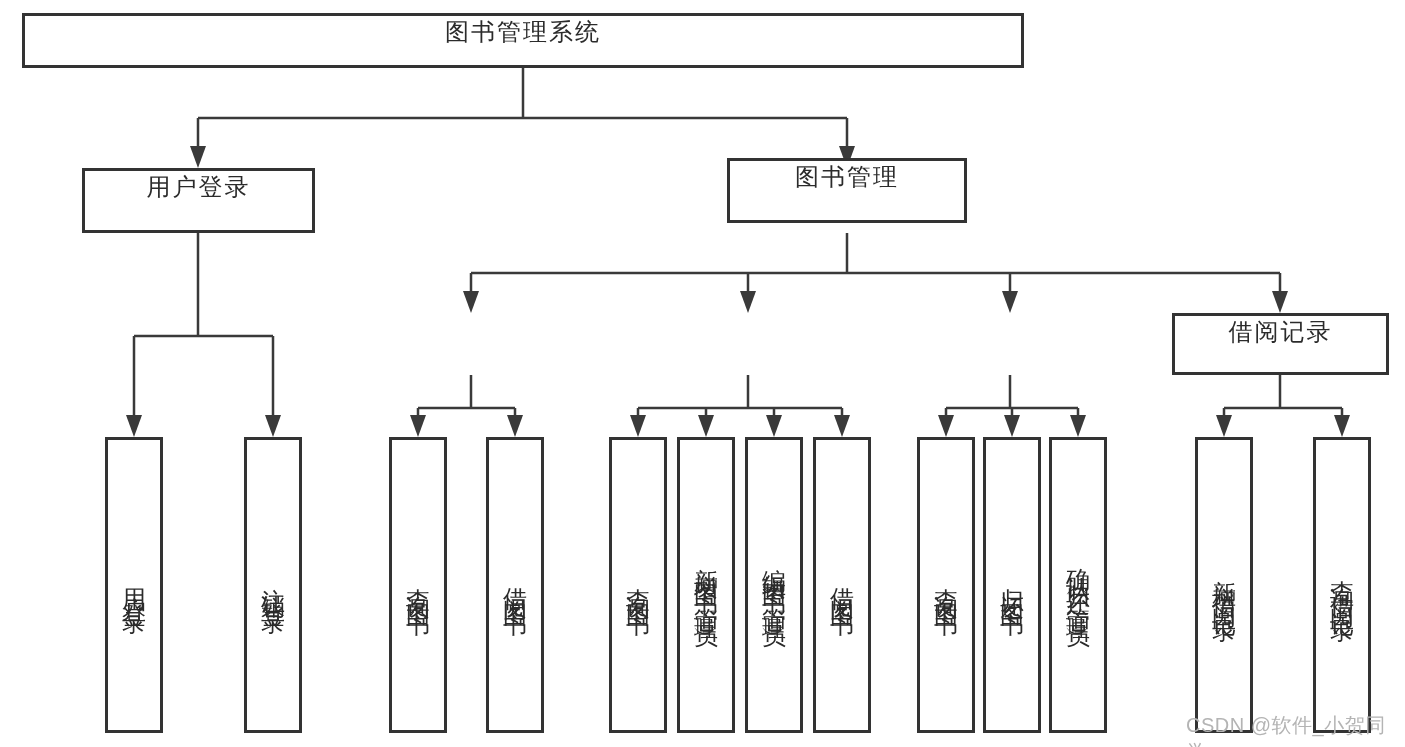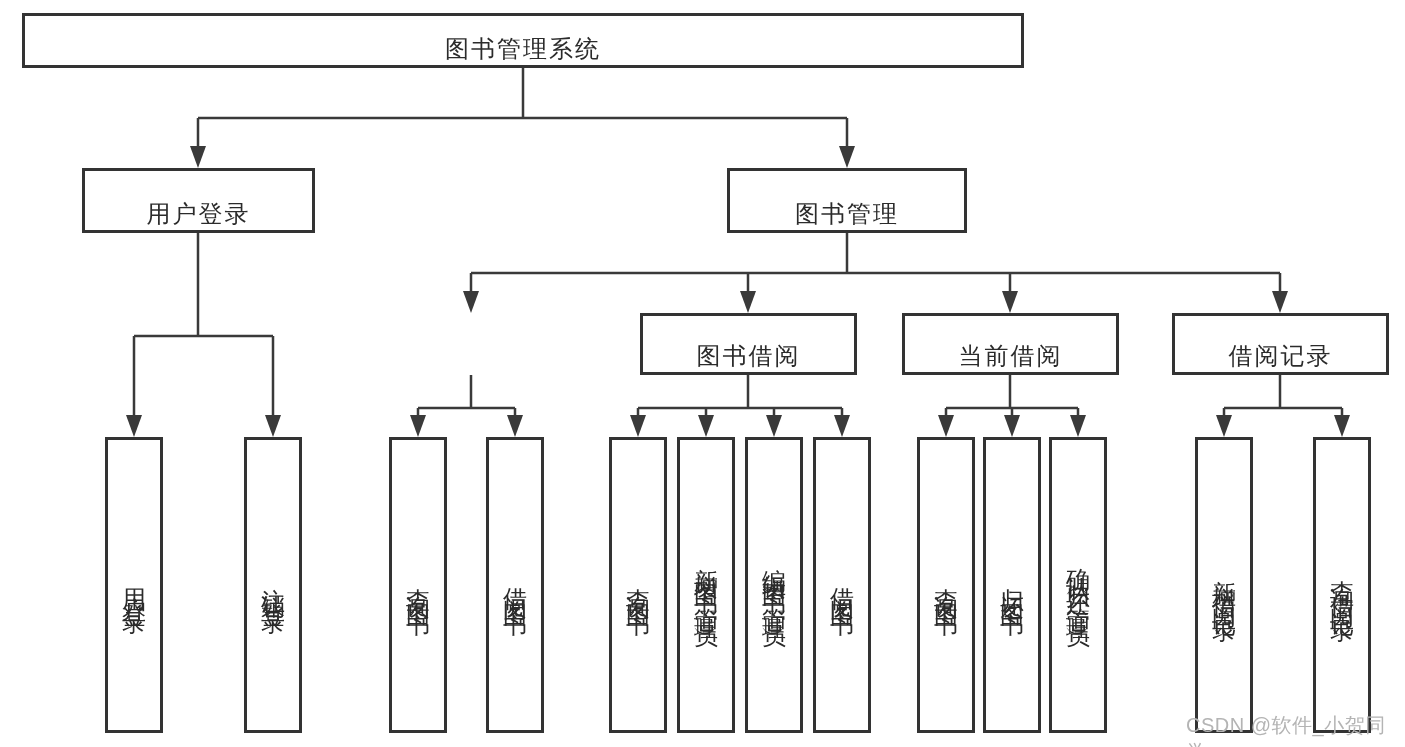--- a/index.html
+++ b/index.html
@@ -5,21 +5,21 @@
   html,body{margin:0;padding:0;background:#ffffff;}
   #canvas{
     position:relative;width:1405px;height:747px;background:#ffffff;overflow:hidden;
     font-family:"Liberation Sans","DejaVu Sans",sans-serif;
   }
   #connectors{position:absolute;left:0;top:0;width:1405px;height:747px;}
   #connectors path{stroke:#3a3a3a;stroke-width:2.5;fill:none;}
   #connectors polygon{fill:#3a3a3a;stroke:none;}
   .hbox{
     position:absolute;box-sizing:border-box;background:#ffffff;
-    border:3px solid #333333;display:flex;align-items:flex-end;justify-content:center;
+    border:3px solid #333333;display:flex;align-items:flex-start;justify-content:center;
     font-size:24px;letter-spacing:2px;color:#2b2b2b;z-index:2;
   }
   .vbox{
     position:absolute;box-sizing:border-box;background:#ffffff;
     border:3px solid #333333;top:437px;width:58px;height:296px;
     display:flex;align-items:center;justify-content:center;z-index:2;
   }
   .vbox .vtext{
     writing-mode:vertical-rl;text-orientation:mixed;
     font-size:24px;letter-spacing:8px;line-height:1;white-space:nowrap;color:#2b2b2b;
@@ -84,30 +84,24 @@
     </g>
   </svg>
 
   <div class="hbox" style="left:22px;top:13px;width:1002px;height:55px;">
     <span>图书管理系统</span>
   </div>
 
   <div class="hbox" style="left:82px;top:168px;width:233px;height:65px;">
     <span>用户登录</span>
   </div>
-  <div class="hbox" style="left:727px;top:168px;width:240px;height:65px;">
+  <div class="hbox" style="left:727px;top:158px;width:240px;height:65px;">
     <span>图书管理</span>
   </div>
 
-  <div class="hbox" style="left:640px;top:313px;width:217px;height:62px;">
-    <span>图书借阅</span>
-  </div>
-  <div class="hbox" style="left:902px;top:313px;width:217px;height:62px;">
-    <span>当前借阅</span>
-  </div>
   <div class="hbox" style="left:1172px;top:313px;width:217px;height:62px;">
     <span>借阅记录</span>
   </div>
 
   <div class="vbox" style="left:105px;">
     <span class="vtext">用户登录</span>
   </div>
   <div class="vbox" style="left:244px;">
     <span class="vtext">注销登录</span>
   </div>

